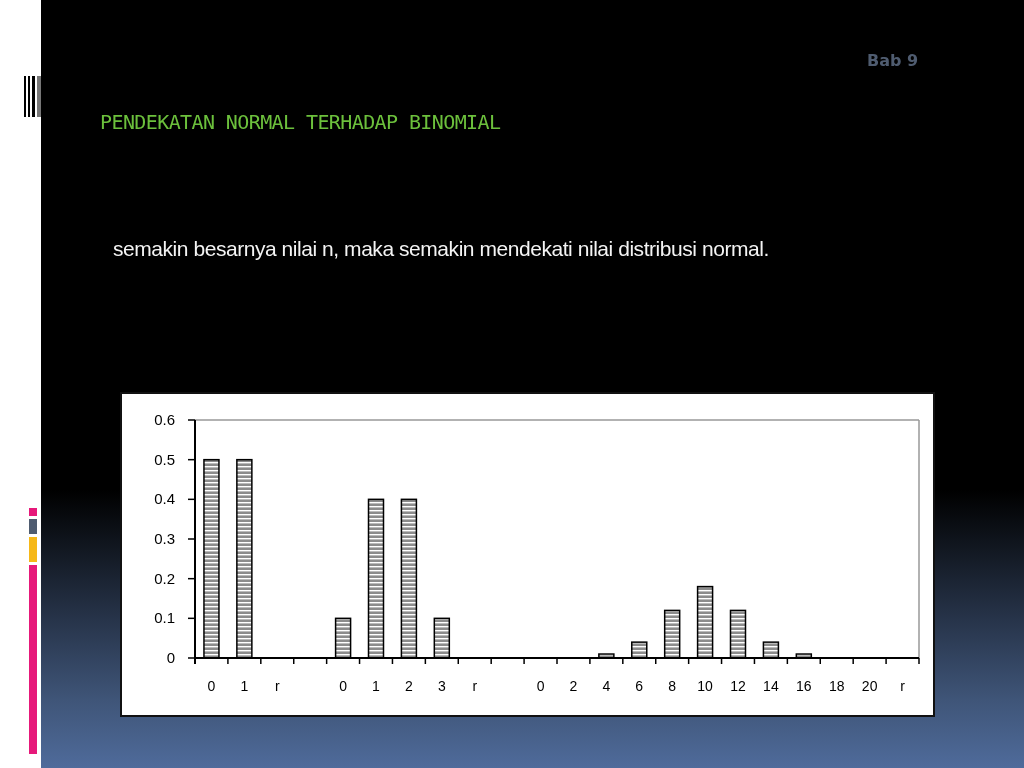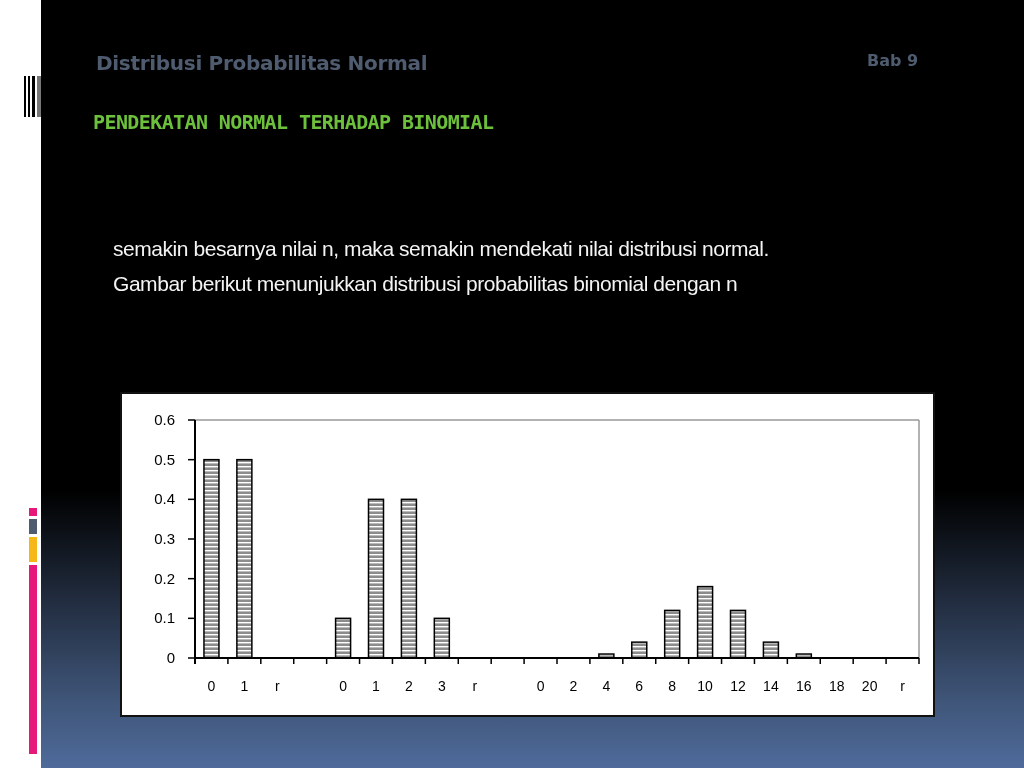--- a/index.html
+++ b/index.html
@@ -20,22 +20,22 @@
     position: absolute; left: 55px; top: 51px;
     font-family: "DejaVu Sans", sans-serif; font-weight: bold; font-size: 20px;
     color: #4f5c70; letter-spacing: -0.3px;
   }
   .header-chapter {
     position: absolute; left: 826px; top: 51px;
     font-family: "DejaVu Sans", sans-serif; font-weight: bold; font-size: 16px;
     color: #4f5c70;
   }
   .subtitle {
-    position: absolute; left: 52px; top: 110px;
-    font-family: "DejaVu Sans Mono", monospace; font-weight: bold; font-size: 20px;
+    position: absolute; left: 59px; top: 110px;
+    font-family: "DejaVu Sans Mono", monospace; font-weight: normal; font-size: 20px;
     color: #6cc03c; letter-spacing: -0.6px;
   }
   .body-text {
     position: absolute; left: 72px; top: 232px; width: 900px;
     font-family: "Liberation Sans", sans-serif; font-size: 21px; line-height: 34.5px;
     color: #f4f4f4; letter-spacing: -0.45px;
   }
   .body-text div { white-space: nowrap; }
   .chart-panel {
     position: absolute; left: 120px; top: 392px; width: 815px; height: 325px;
@@ -57,26 +57,24 @@
     <span style="left:8px;width:3px;"></span>
     <span style="left:13px;width:4px;background:#777;"></span>
   </div>
   <div class="deco" style="top:508px;height:8px;background:#e6197a;"></div>
   <div class="deco" style="top:519px;height:15px;background:#4f5c70;"></div>
   <div class="deco" style="top:537px;height:25px;background:#f6b818;"></div>
   <div class="deco" style="top:565px;height:189px;background:#e6197a;"></div>
 </div>
 
 <div class="slide">
-  <div class="header-title">Distribusi Probabilitas Normal</div>
   <div class="header-chapter">Bab 9</div>
   <div class="subtitle">PENDEKATAN NORMAL TERHADAP BINOMIAL</div>
   <div class="body-text">
     <div>semakin besarnya nilai n, maka semakin mendekati nilai distribusi normal.</div>
-    <div>Gambar berikut menunjukkan distribusi probabilitas binomial dengan n</div>
   </div>
   <div class="page-number" style="left:933px;">28</div>
 </div>
 
 <div class="chart-panel"></div>
 <svg class="chart-svg" id="chart" width="815" height="325" xmlns="http://www.w3.org/2000/svg">
   <defs>
     <pattern id="stripes" width="4" height="4" patternUnits="userSpaceOnUse">
       <rect width="4" height="4" fill="#8c8c8c"></rect>
       <rect y="2" width="4" height="1.4" fill="#ffffff"></rect>

